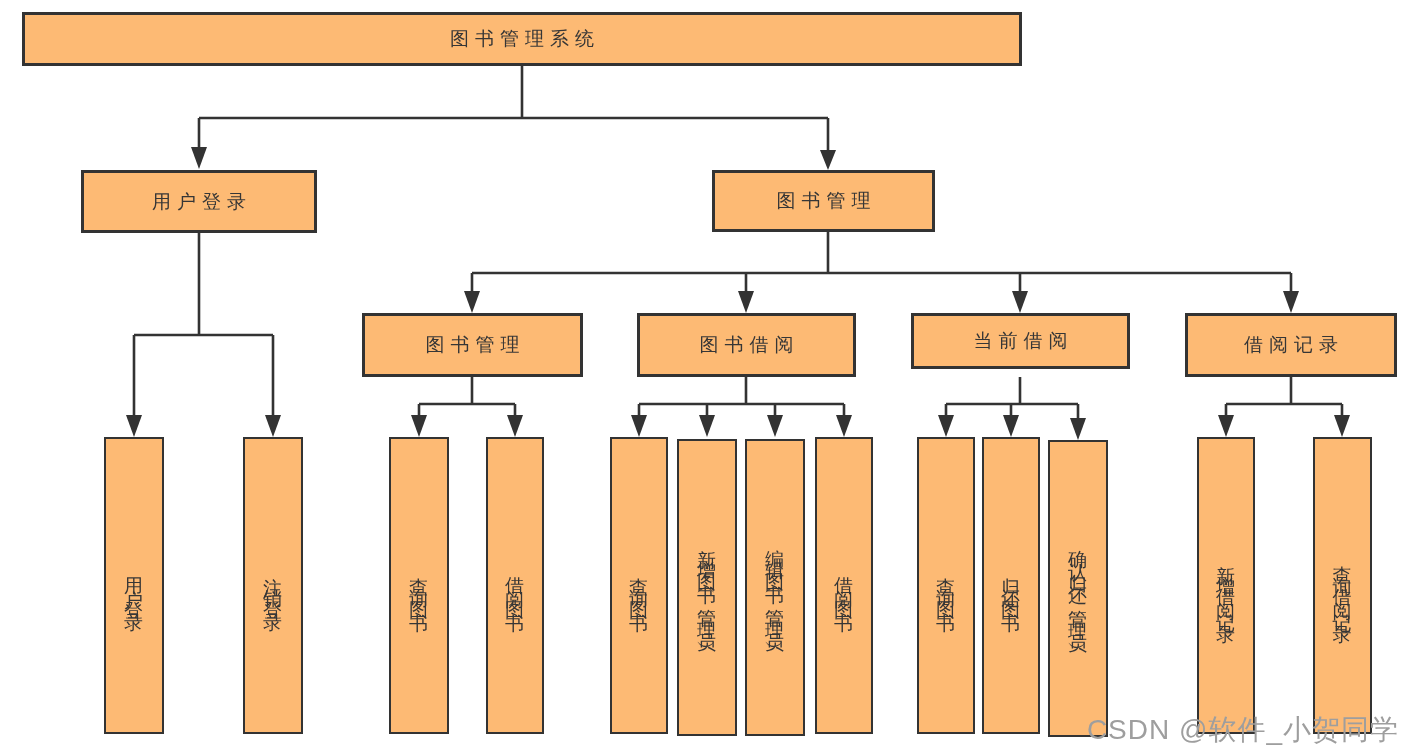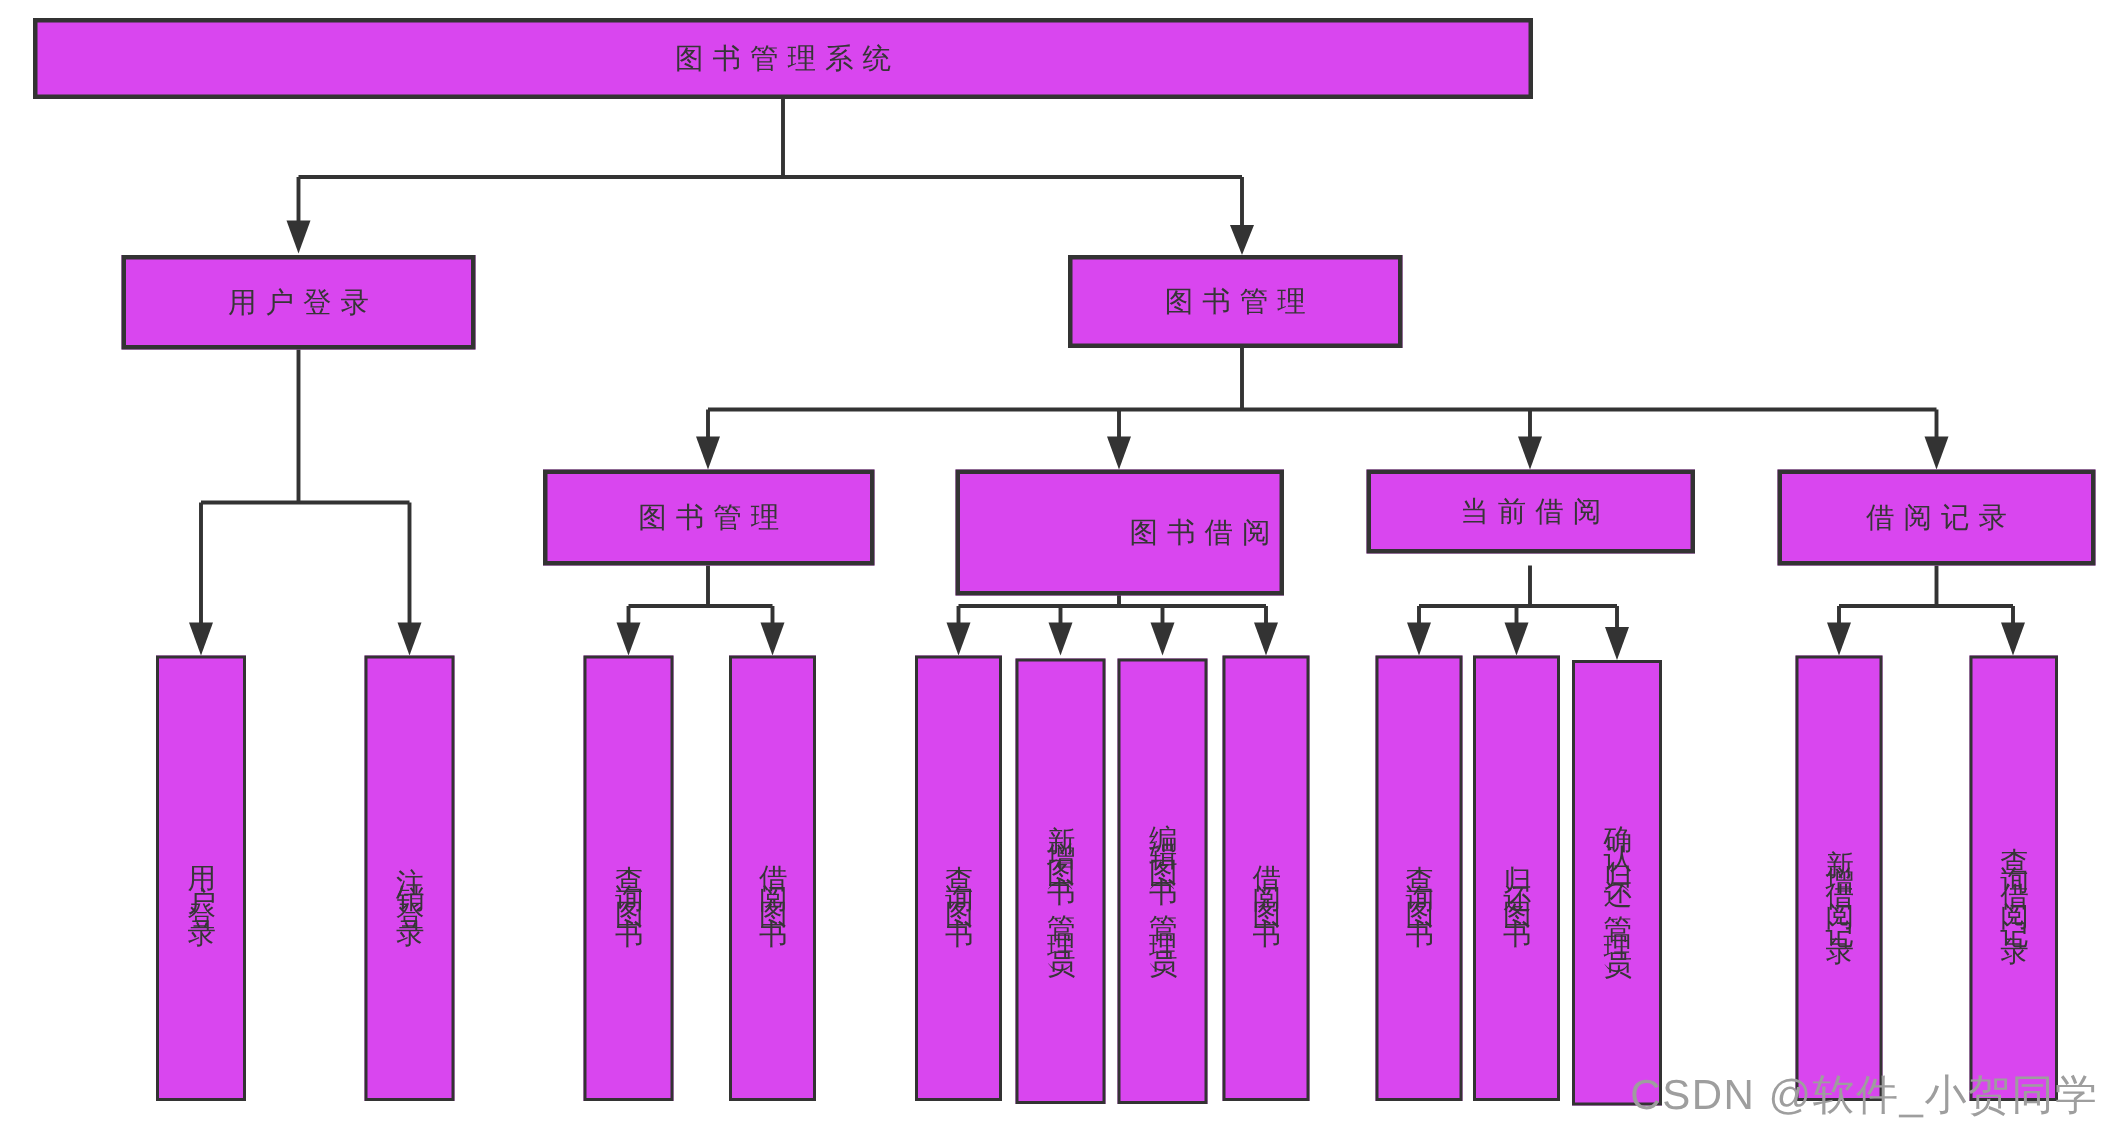--- a/index.html
+++ b/index.html
@@ -10,21 +10,21 @@
   }
   html,body{margin:0;padding:0;background:var(--background);}
   body{font-family:"Liberation Sans","DejaVu Sans",sans-serif;}
   .stage{
     position:relative;width:1405px;height:747px;background:var(--background);overflow:hidden;
   }
   .wires{position:absolute;left:0;top:0;width:1405px;height:747px;}
   .wires path{stroke:var(--line);stroke-width:2.6;fill:none;}
   .wires polygon{fill:var(--line);stroke:none;}
   .box{
-    position:absolute;background:#d946ef;border:3px solid var(--line);
+    position:absolute;background:#fdba74;border:3px solid var(--line);
     box-sizing:border-box;display:flex;align-items:center;justify-content:center;
     color:var(--text);font-size:19px;letter-spacing:6px;white-space:nowrap;
   }
   .hlabel{text-indent:6px;}
   .vbox{border-width:2.5px;}
   .vtext{
     writing-mode:vertical-rl;text-orientation:mixed;
     line-height:1;letter-spacing:12px;font-size:19px;color:var(--text);
   }
   .watermark{
@@ -94,21 +94,21 @@
   <div class="box hlabel" style="left:81px;top:170px;width:236px;height:63px;">
     <span>用户登录</span>
   </div>
   <div class="box hlabel" style="left:712px;top:170px;width:223px;height:62px;">
     <span>图书管理</span>
   </div>
 
   <div class="box hlabel" style="left:362px;top:313px;width:221px;height:64px;">
     <span>图书管理</span>
   </div>
-  <div class="box hlabel" style="left:637px;top:313px;width:219px;height:84px;justify-content:flex-end;">
+  <div class="box hlabel" style="left:637px;top:313px;width:219px;height:64px;">
     <span>图书借阅</span>
   </div>
   <div class="box hlabel" style="left:911px;top:313px;width:219px;height:56px;">
     <span>当前借阅</span>
   </div>
   <div class="box hlabel" style="left:1185px;top:313px;width:212px;height:64px;">
     <span>借阅记录</span>
   </div>
 
   <div class="box vbox" style="left:104px;top:437px;width:60px;height:297px;">

